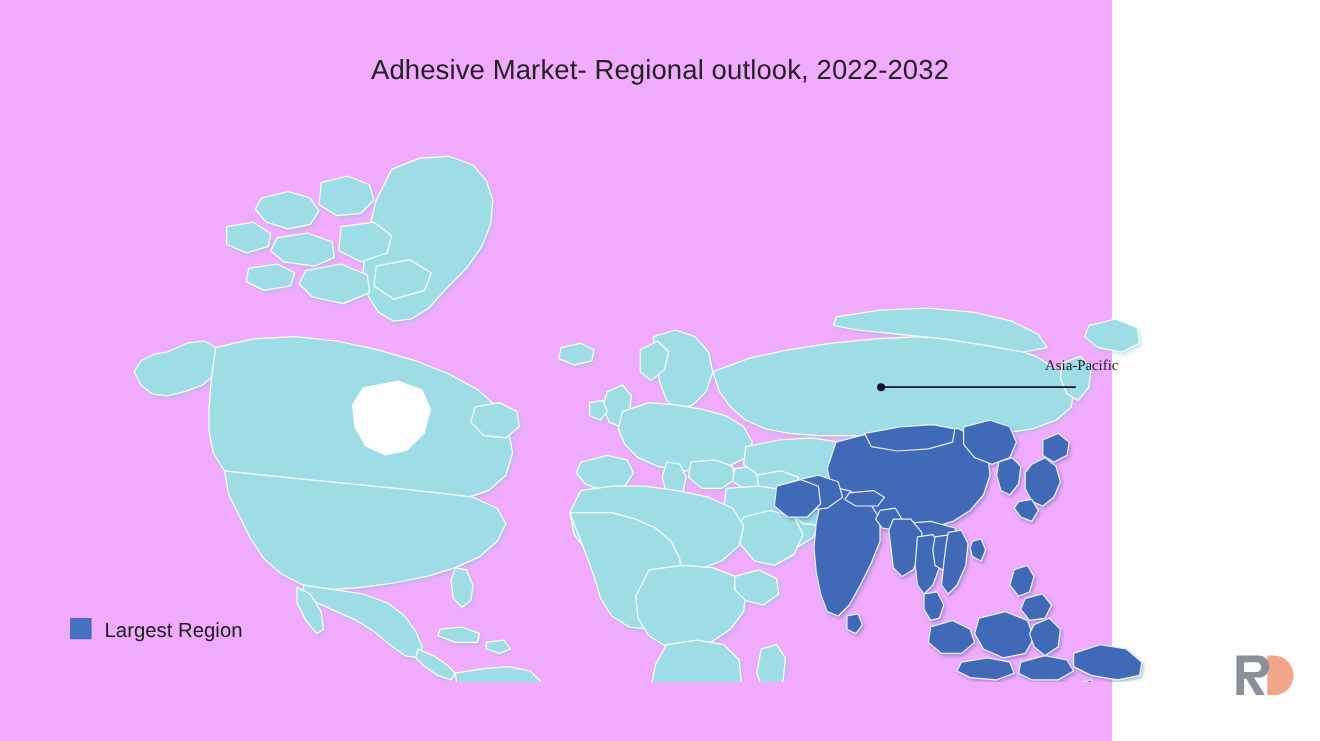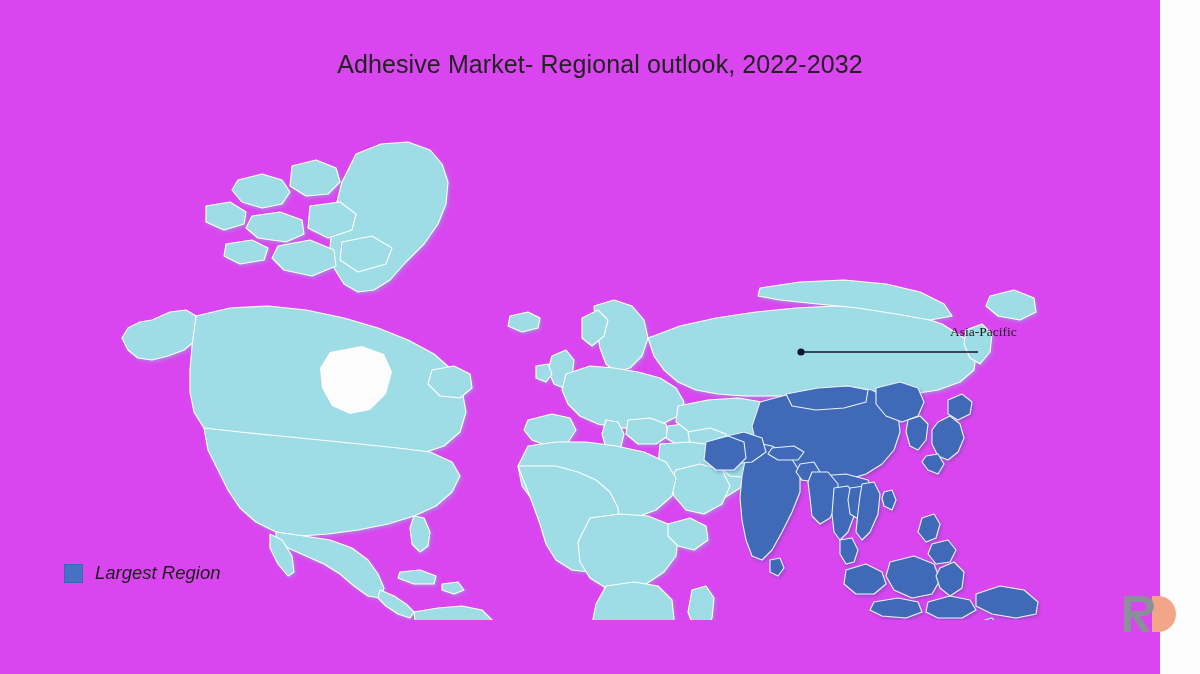--- a/index.html
+++ b/index.html
@@ -9,23 +9,23 @@
   body {
     width: 1200px;
     height: 674px;
     background: #fdfdfd;
     font-family: "Liberation Sans", sans-serif;
     overflow: hidden;
     position: relative;
   }
   #page {
     position: relative;
-    width: 1160px;
+    width: 1011px;
     height: 674px;
-    background: #d946ef;
+    background: #f0abfc;
   }
   #chart-title {
     position: absolute;
     top: 50px;
     left: 0;
     width: 1200px;
     text-align: center;
     font-size: 25px;
     color: #222222;
     font-family: "Liberation Sans", sans-serif;
@@ -60,23 +60,22 @@
     font-size: 13.5px;
     color: #1a1a1a;
     font-family: Liberation Serif, serif;
     white-space: nowrap;
   }
   #legend {
     position: absolute;
     left: 64px;
     top: 562px;
     display: flex;
-    align-items: center;
+    align-items: flex-start;
     gap: 12px;
-    font-style: italic;
   }
   #legend-swatch {
     width: 19px;
     height: 19px;
     background: #4472c4;
     border: 1px solid #3d66b0;
     box-sizing: border-box;
     flex: 0 0 auto;
   }
   #legend-label {

